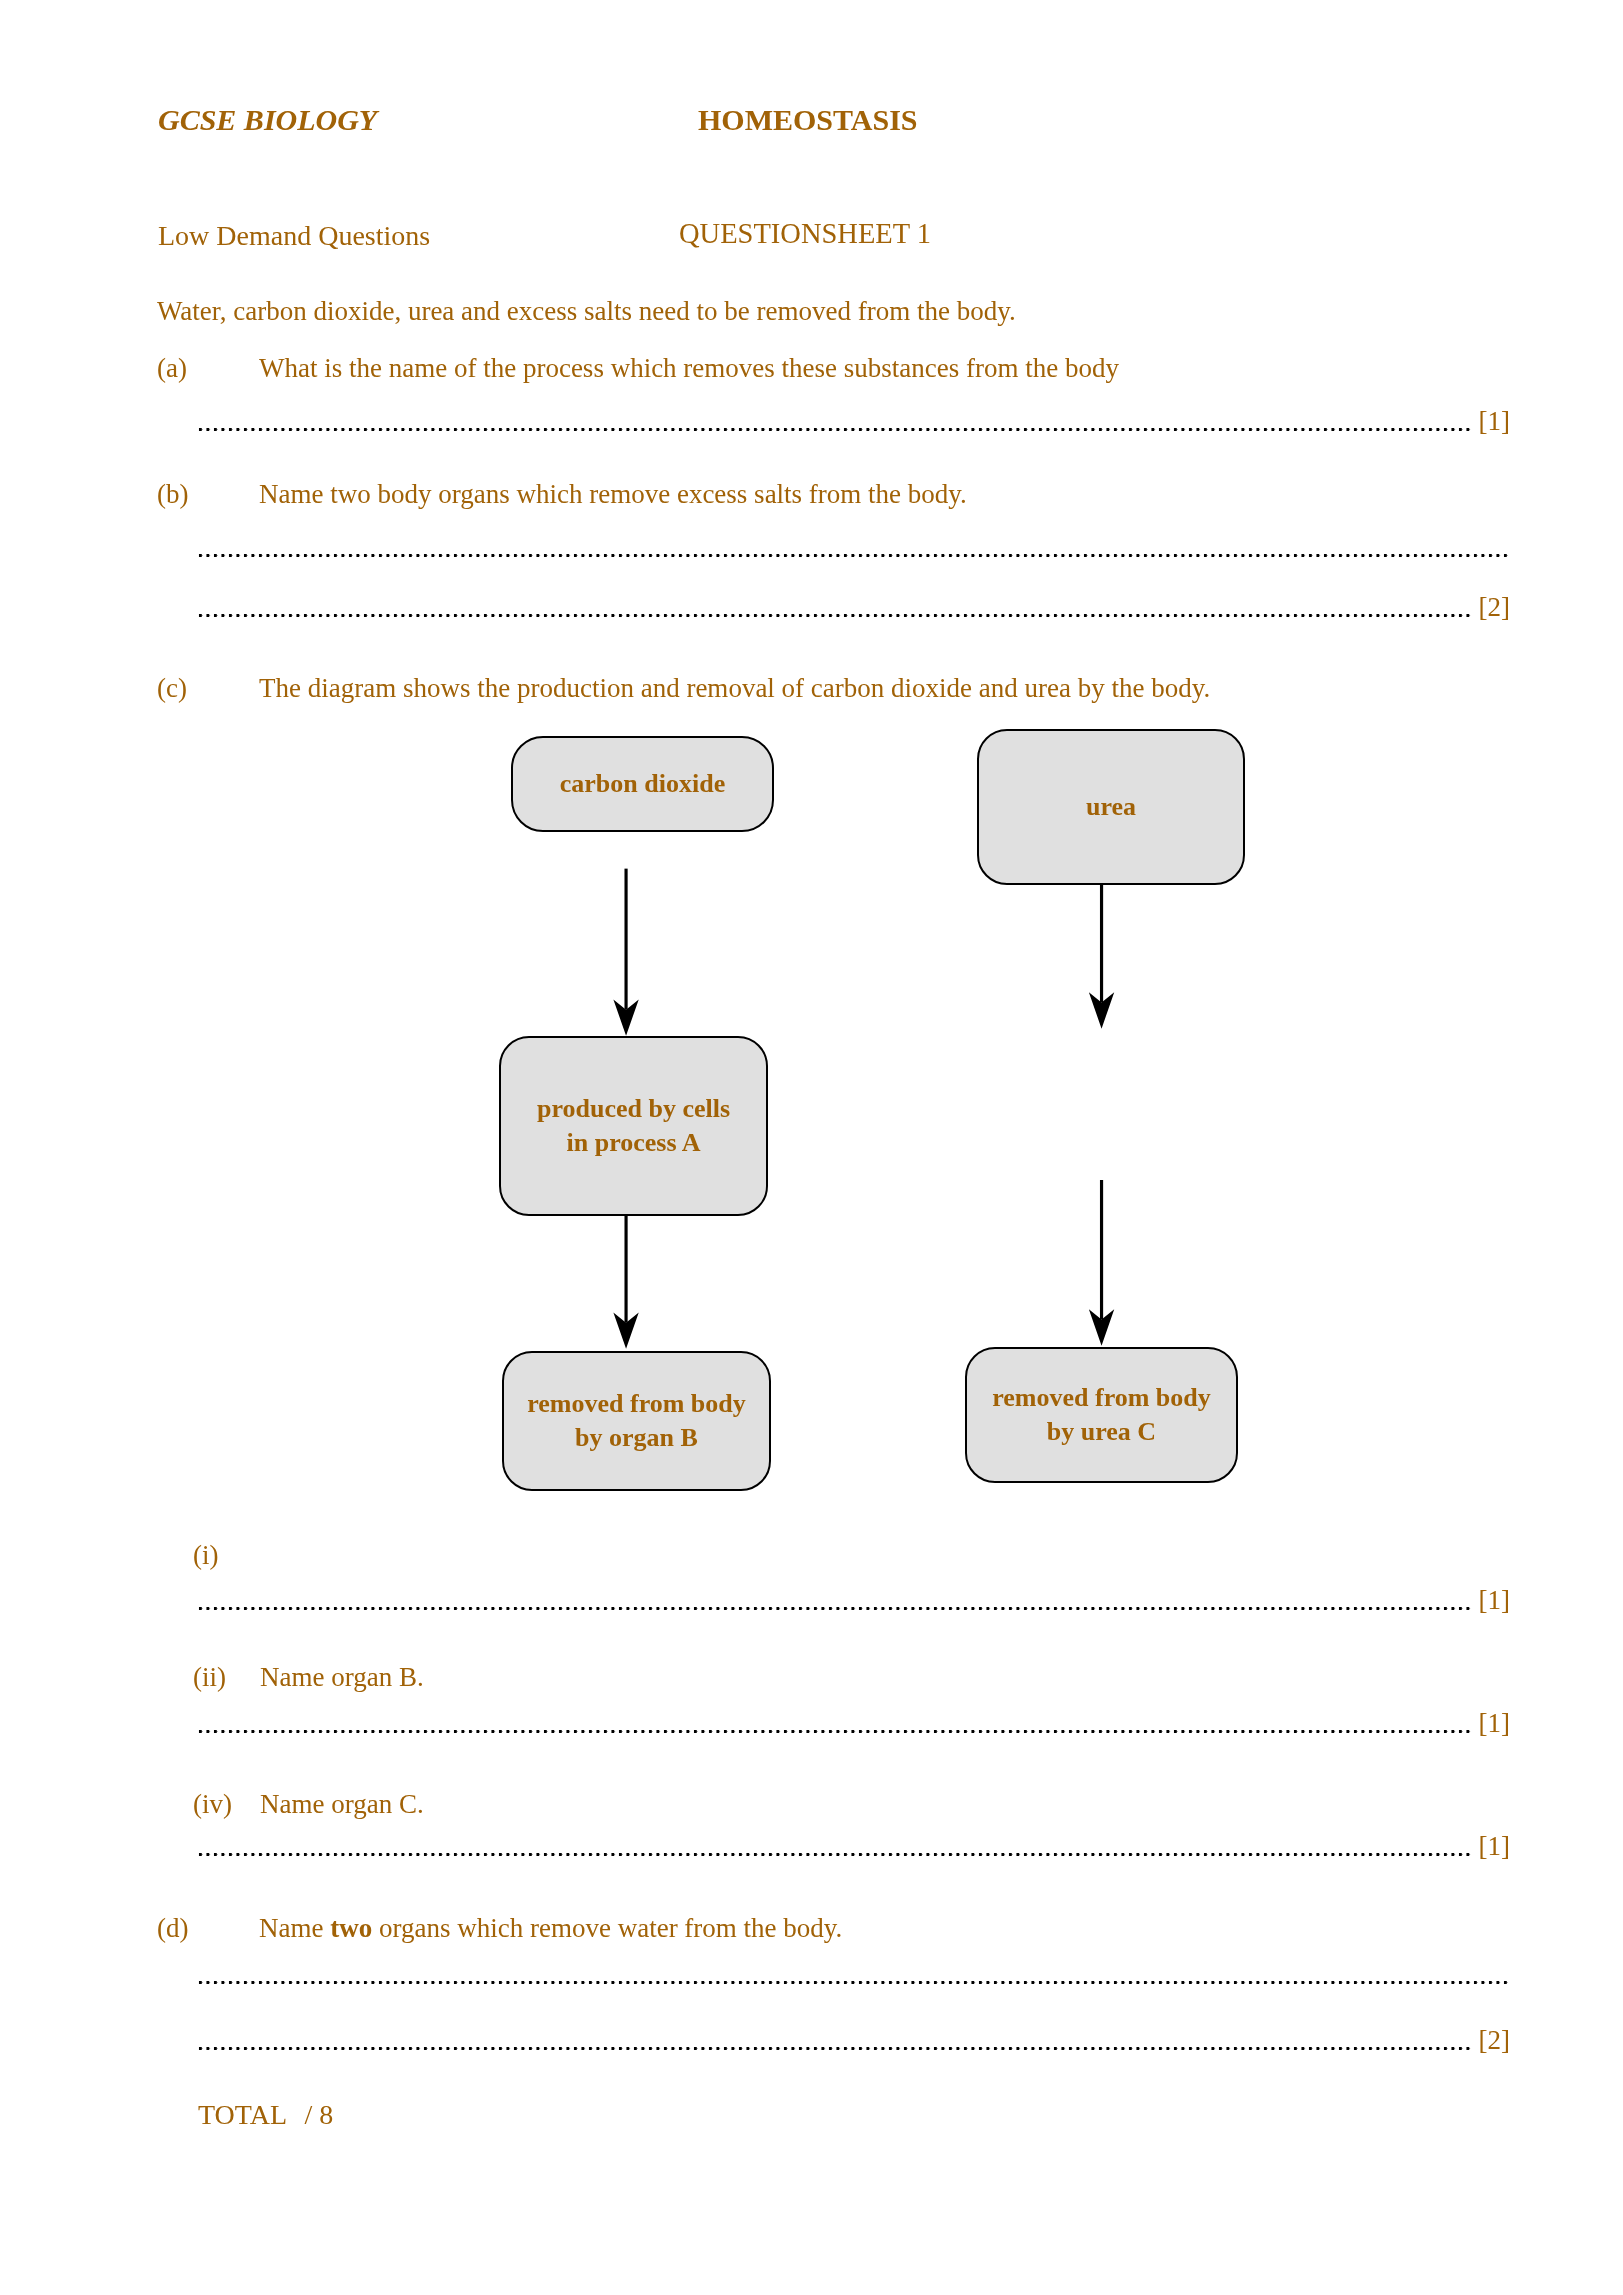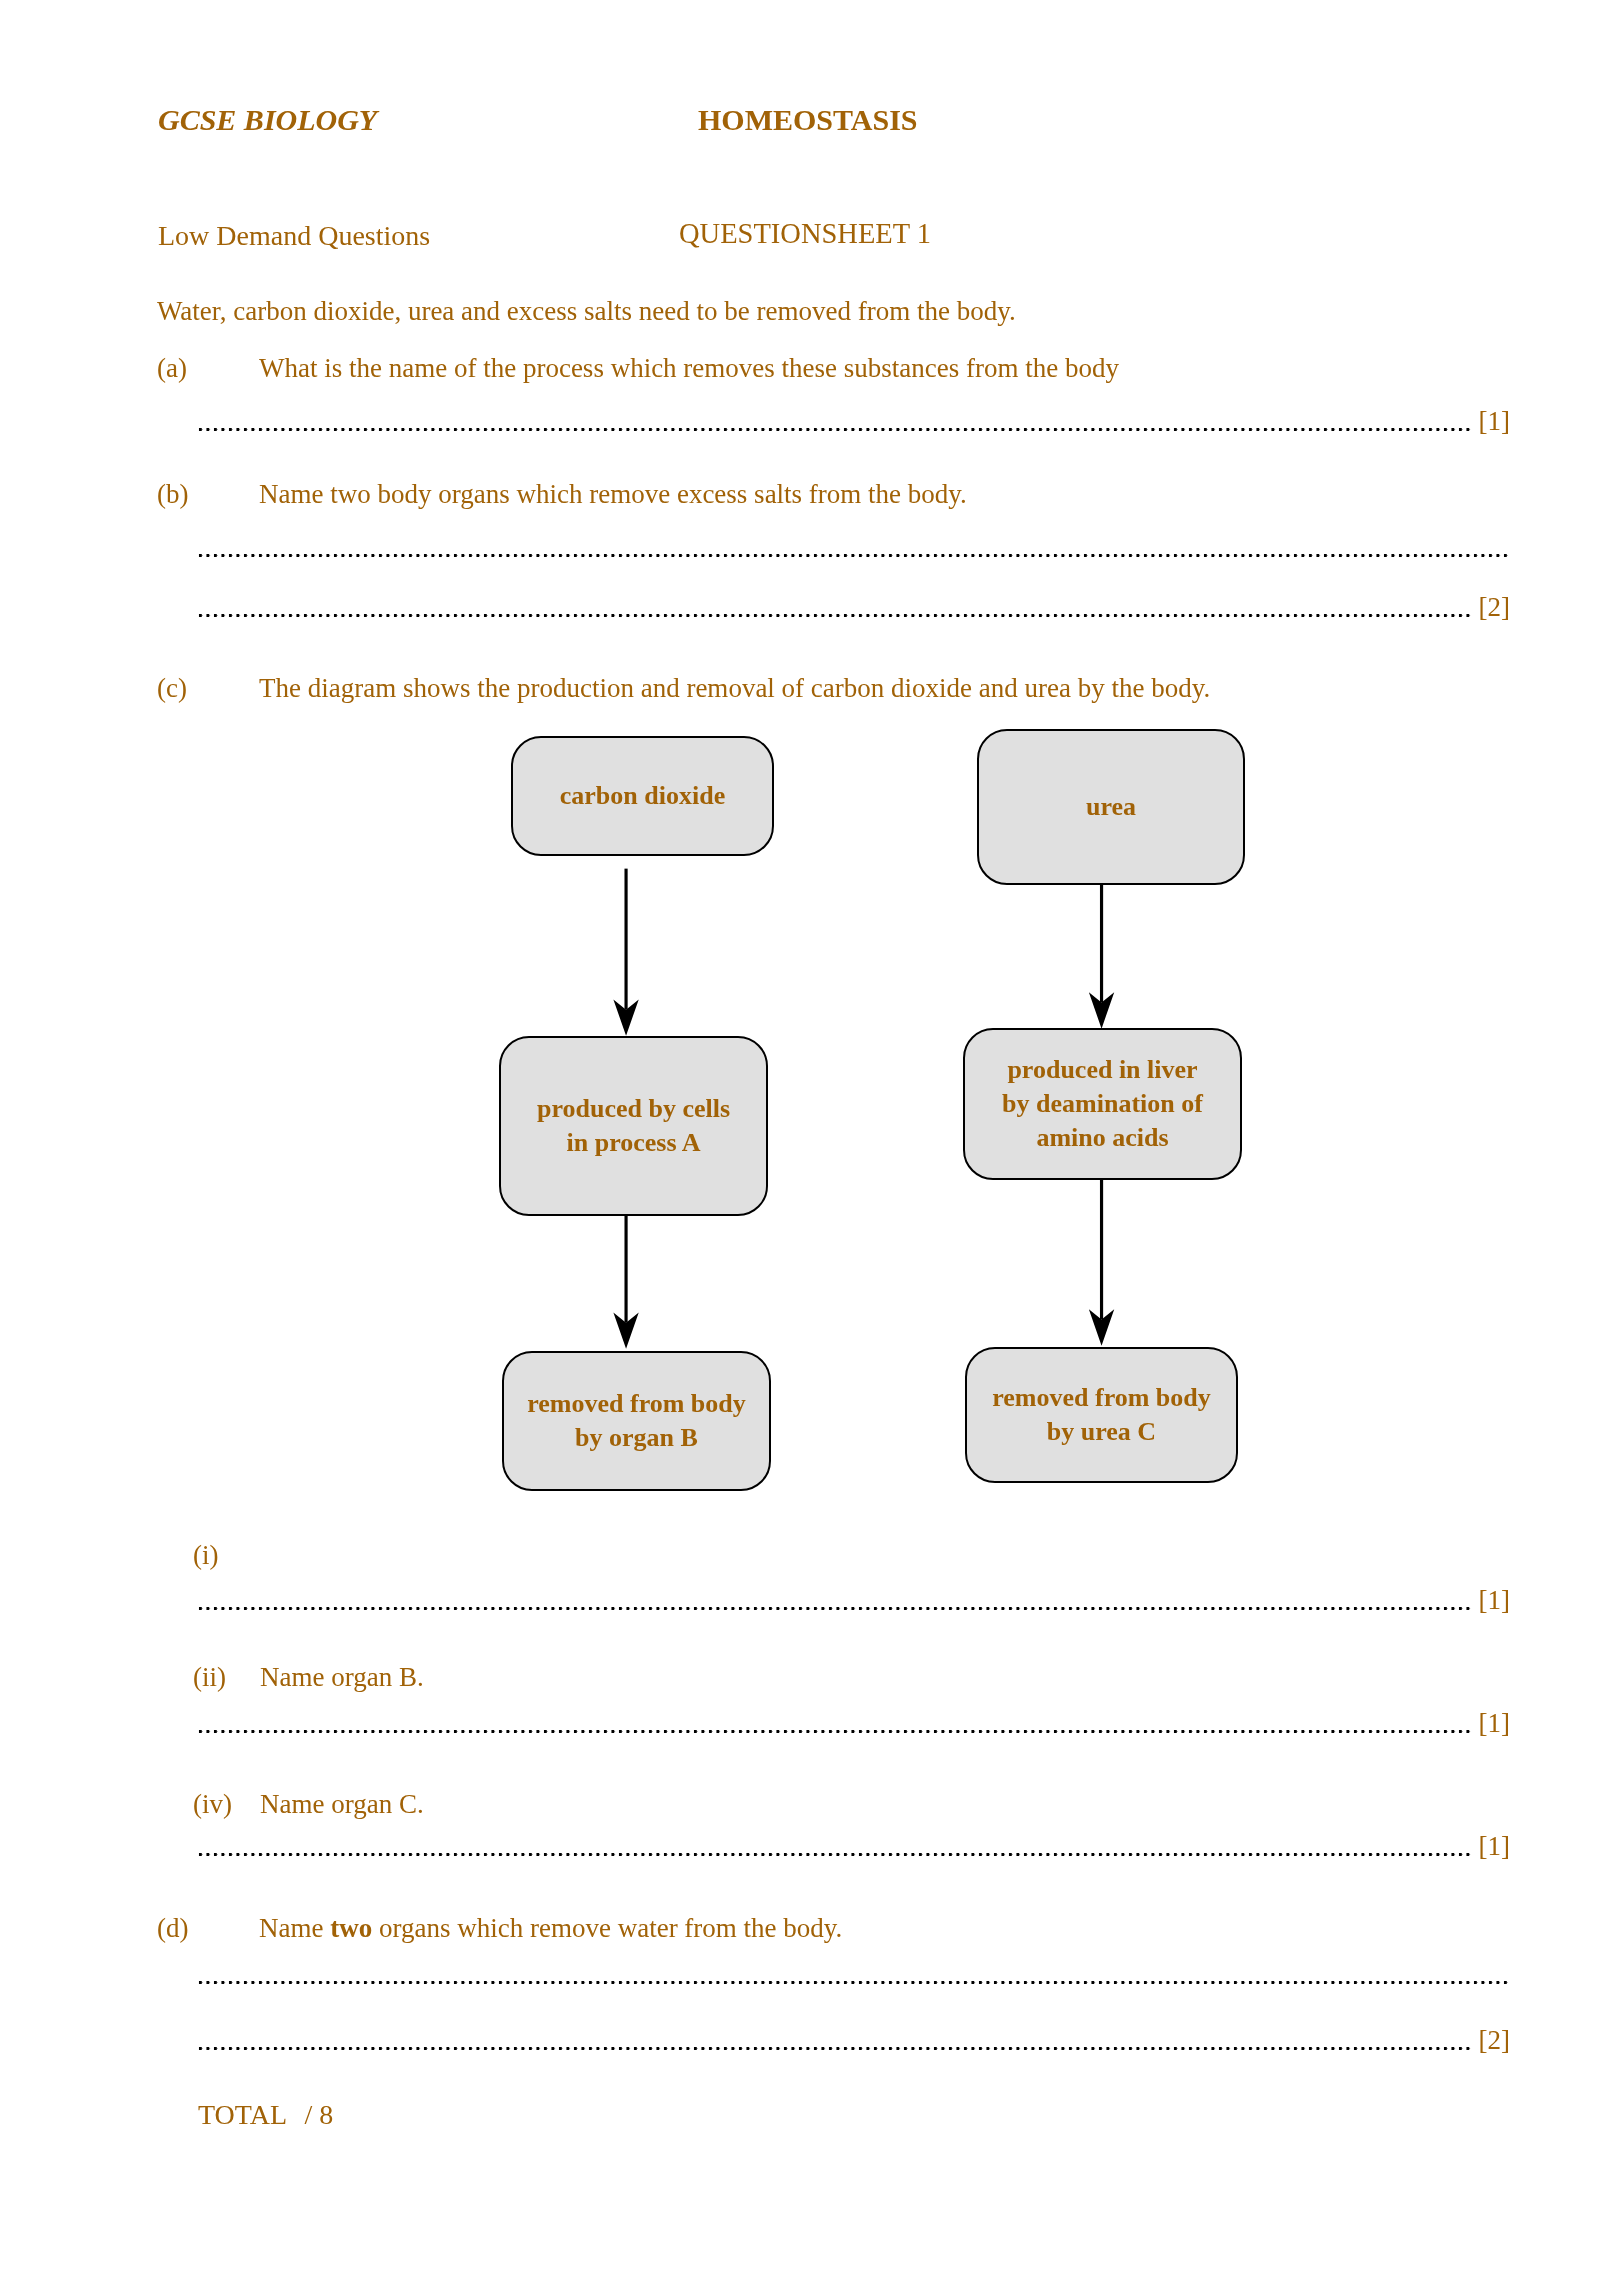--- a/index.html
+++ b/index.html
@@ -109,34 +109,29 @@
     <g>
       <line x1="790" y1="584" x2="790" y2="769"></line>
       <polygon points="790,802 774,756 790,769 806,756"></polygon>
     </g>
     <g>
       <line x1="1390" y1="589" x2="1390" y2="765"></line>
       <polygon points="1390,798 1374,752 1390,765 1406,752"></polygon>
     </g>
   </svg>
 
-  <div class="fbox" style="left:511px; top:736px; width:263px; height:120px;">
+  <div class="fbox" style="left:511px; top:736px; width:263px; height:96px;border-radius:32px;">
     <span>carbon dioxide</span>
   </div>
   <div class="fbox" style="left:977px; top:729px; width:268px; height:156px;">
     <span>urea</span>
   </div>
   <div class="fbox" style="left:499px; top:1036px; width:269px; height:180px;">
     <span>produced by cells</span>
     <span>in process A</span>
-  </div>
-  <div class="fbox" style="left:963px; top:1028px; width:279px; height:152px;">
-    <span>produced in liver</span>
-    <span>by deamination of</span>
-    <span>amino acids</span>
   </div>
   <div class="fbox" style="left:502px; top:1351px; width:269px; height:140px;">
     <span>removed from body</span>
     <span>by organ B</span>
   </div>
   <div class="fbox" style="left:965px; top:1347px; width:273px; height:136px;">
     <span>removed from body</span>
     <span>by urea C</span>
   </div>
 

